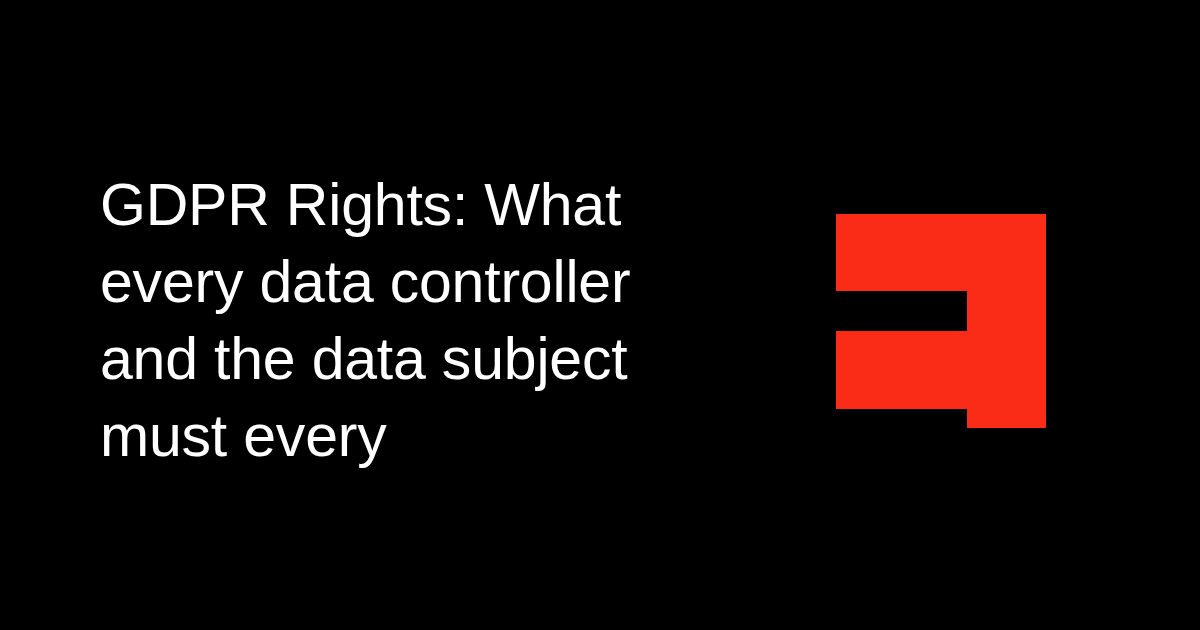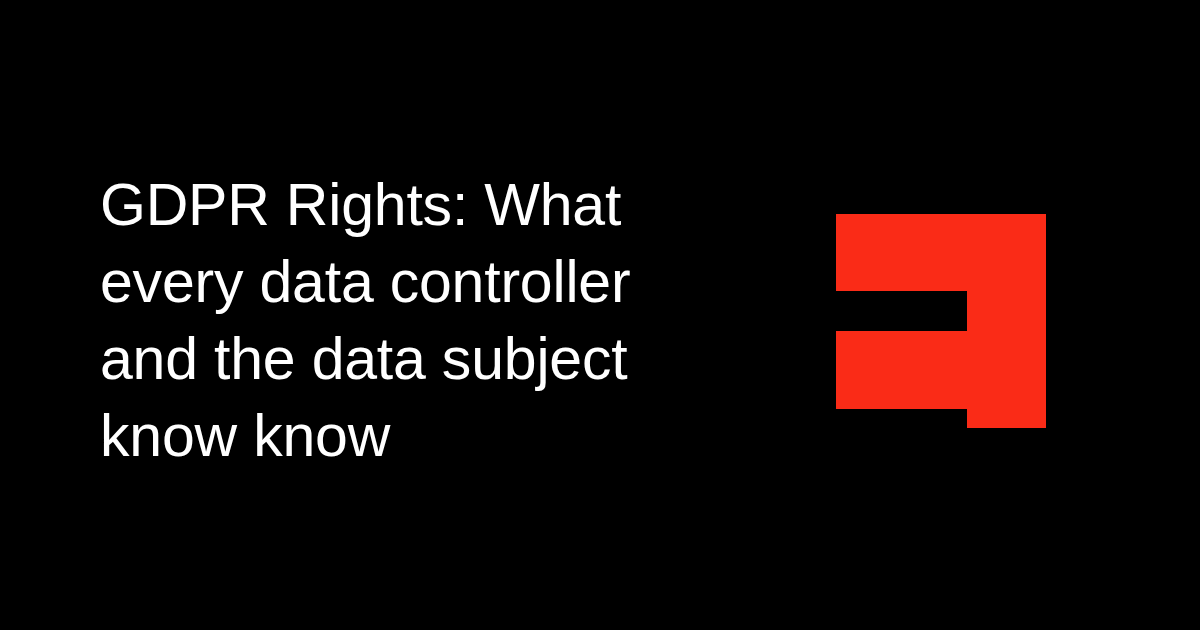--- a/index.html
+++ b/index.html
@@ -51,21 +51,21 @@
   }
 </style>
 </head>
 <body>
 
 <div class="card" style="background: rgb(0, 0, 0);">
 
   <h1 class="headline" style="color: rgb(255, 255, 255);">GDPR Rights: What
 every data controller
 and the data subject
-know know</h1>
+must every</h1>
 
   <div class="logo">
     <svg viewBox="0 0 210 214" xmlns="http://www.w3.org/2000/svg" aria-hidden="true">
 
       <path d="M0 0 H210 V117 H131 V77 H0 Z" fill="#fa2b17"></path>
 
       <path d="M0 117 H210 V214 H131 V195 H0 Z" fill="#fa2b17"></path>
     </svg>
   </div>
 

